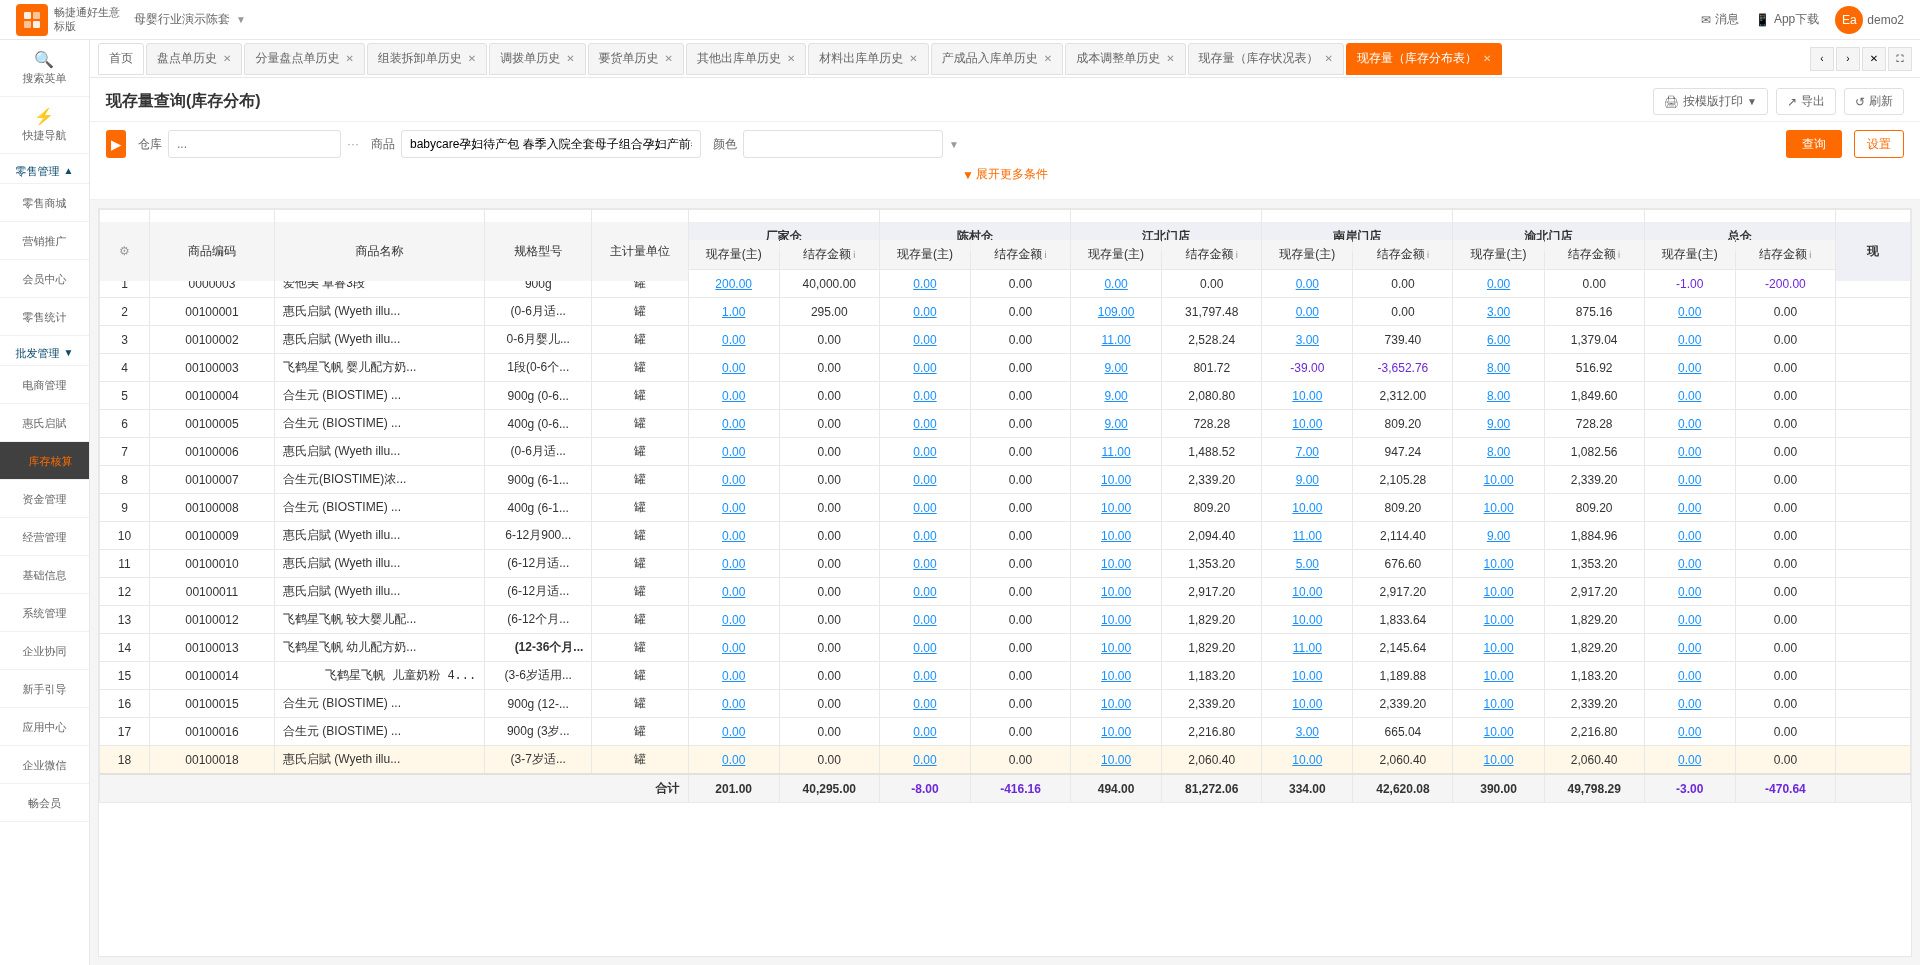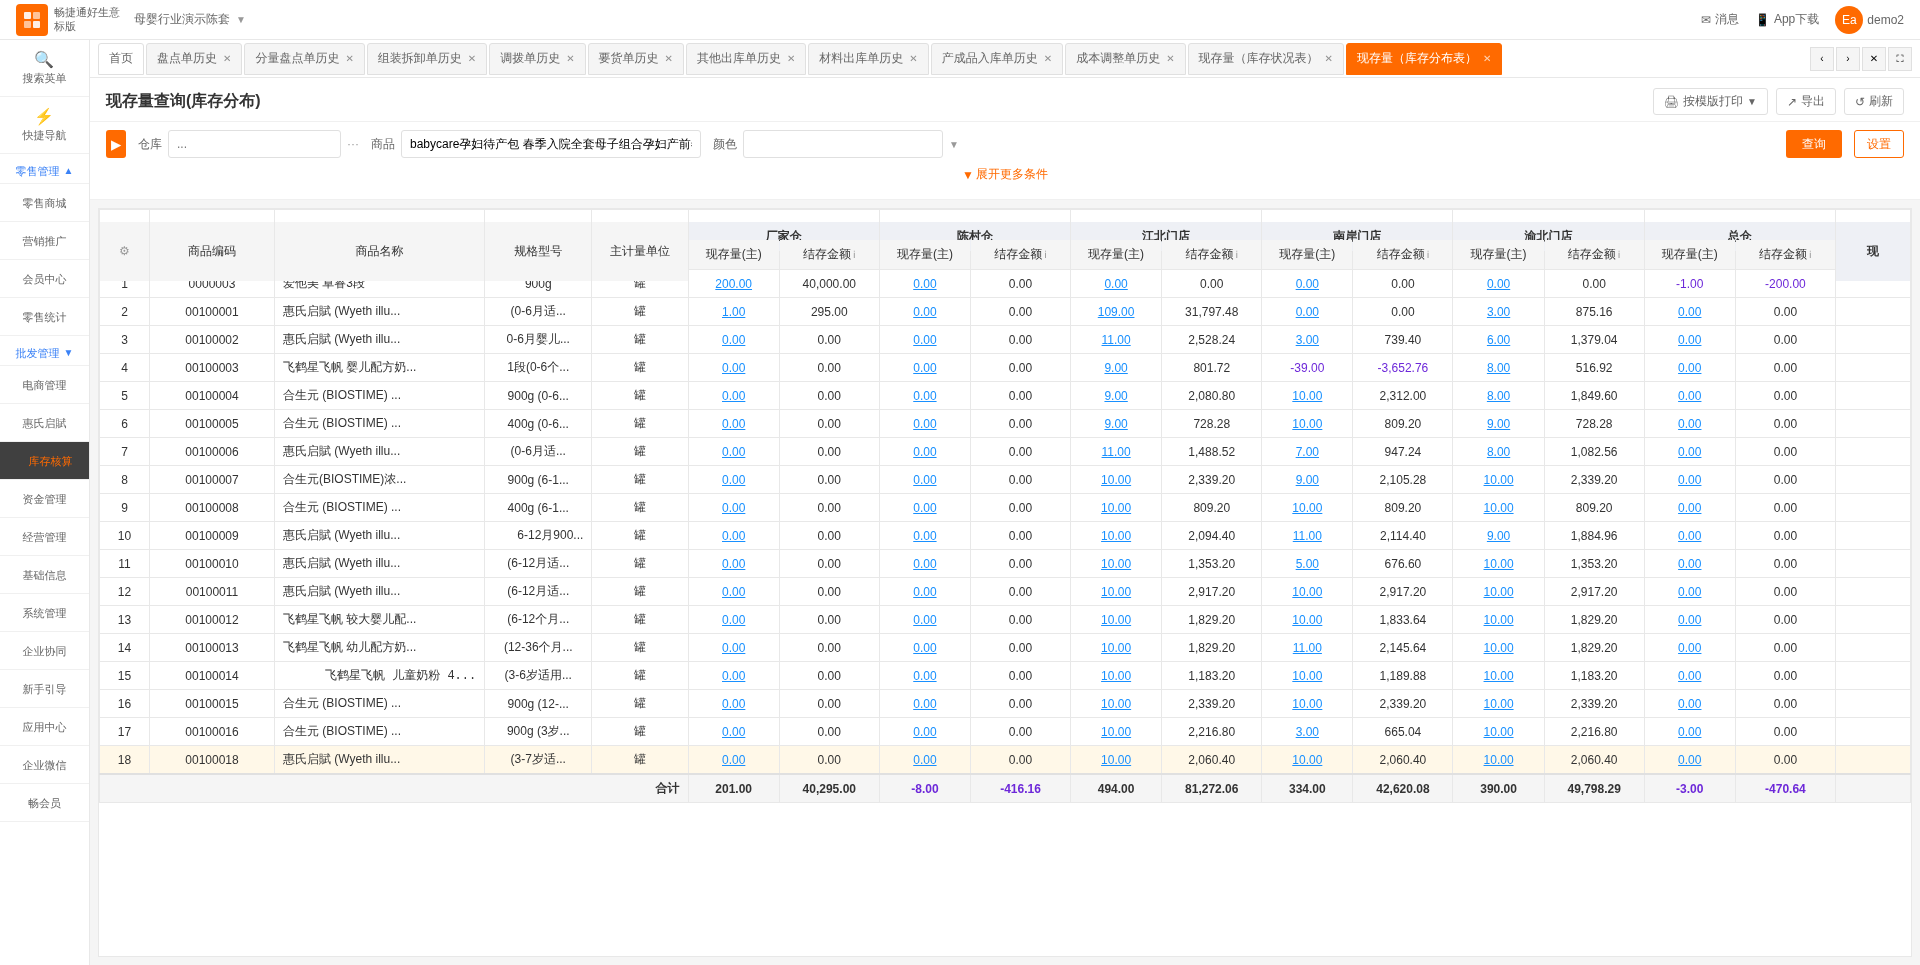--- a/index.html
+++ b/index.html
@@ -16,21 +16,21 @@
     .top-bar-right span { display: flex; align-items: center; gap: 4px; cursor: pointer; }
 
     
     .main-layout { display: flex; flex: 1; overflow: hidden; }
 
     
     .sidebar { width: 90px; background: #fff; border-right: 1px solid #e8e8e8; display: flex; flex-direction: column; overflow-y: auto; flex-shrink: 0; }
     .sidebar-item { padding: 10px 8px; text-align: center; cursor: pointer; font-size: 12px; color: #666; border-bottom: 1px solid #f0f0f0; }
     .sidebar-item.active { color: #ff6a00; background: #404040; font-weight: normal; padding-left: 20px; }
     .sidebar-item-label { margin-top: 2px; font-size: 11px; }
-    .sidebar-section { padding: 8px 8px 4px; text-align: center; cursor: pointer; font-size: 12px; color: #3b82f6; display: flex; align-items: center; justify-content: center; gap: 4px; border-bottom: 1px solid #f0f0f0; }
+    .sidebar-section { padding: 8px 8px 4px; text-align: center; cursor: pointer; font-size: 12px; color: #0c4a6e; display: flex; align-items: center; justify-content: center; gap: 4px; border-bottom: 1px solid #f0f0f0; }
 
     
     .tab-bar { height: 38px; background: #fff; display: flex; align-items: center; border-bottom: 1px solid #e8e8e8; padding: 0 8px; overflow-x: auto; flex-shrink: 0; gap: 2px; }
     .tab-bar::-webkit-scrollbar { display: none; }
     .tab-item { height: 32px; padding: 0 10px; display: flex; align-items: center; gap: 6px; border: 1px solid #e0e0e0; border-radius: 3px 3px 0 0; cursor: pointer; white-space: nowrap; font-size: 12px; background: #f5f5f5; color: #666; flex-shrink: 0; }
     .tab-item.active { background: #ff6a00; color: #fff; border-color: #ff6a00; }
     .tab-item .close-btn { font-size: 10px; opacity: 0.7; }
     .tab-home { background: #fff; border-color: #e0e0e0; }
     .tab-nav-btns { display: flex; gap: 2px; margin-left: auto; flex-shrink: 0; }
     .tab-nav-btn { width: 24px; height: 24px; border: 1px solid #e0e0e0; background: #f5f5f5; cursor: pointer; display: flex; align-items: center; justify-content: center; font-size: 10px; }
@@ -511,21 +511,21 @@
                 <td><span class="num-link">10.00</span></td>
                 <td>809.20</td>
                 <td><span class="num-link">0.00</span></td>
                 <td>0.00</td>
                 <td style="text-align: center;"></td>
               </tr>
               <tr>
                 <td style="text-align: center;">10</td>
                 <td style="text-align: center;">00100009</td>
                 <td style="text-align: left;">惠氏启賦 (Wyeth illu...</td>
-                <td style="text-align: right;">6-12月900...</td>
+                <td style="text-align: center;">6-12月900...</td>
                 <td style="text-align: center;">罐</td>
                 <td><span class="num-link">0.00</span></td>
                 <td>0.00</td>
                 <td><span class="num-link">0.00</span></td>
                 <td>0.00</td>
                 <td><span class="num-link">10.00</span></td>
                 <td>2,094.40</td>
                 <td><span class="num-link">11.00</span></td>
                 <td>2,114.40</td>
                 <td><span class="num-link">9.00</span></td>
@@ -591,21 +591,21 @@
                 <td><span class="num-link">10.00</span></td>
                 <td>1,829.20</td>
                 <td><span class="num-link">0.00</span></td>
                 <td>0.00</td>
                 <td style="text-align: center;"></td>
               </tr>
               <tr>
                 <td style="text-align: center;">14</td>
                 <td style="text-align: center;">00100013</td>
                 <td style="text-align: left;">飞鹤星飞帆 幼儿配方奶...</td>
-                <td style="text-align: center;">(12-36个月...</td>
+                <td style="text-align: right; font-weight: bold;">(12-36个月...</td>
                 <td style="text-align: center;">罐</td>
                 <td><span class="num-link">0.00</span></td>
                 <td>0.00</td>
                 <td><span class="num-link">0.00</span></td>
                 <td>0.00</td>
                 <td><span class="num-link">10.00</span></td>
                 <td>1,829.20</td>
                 <td><span class="num-link">11.00</span></td>
                 <td>2,145.64</td>
                 <td><span class="num-link">10.00</span></td>

